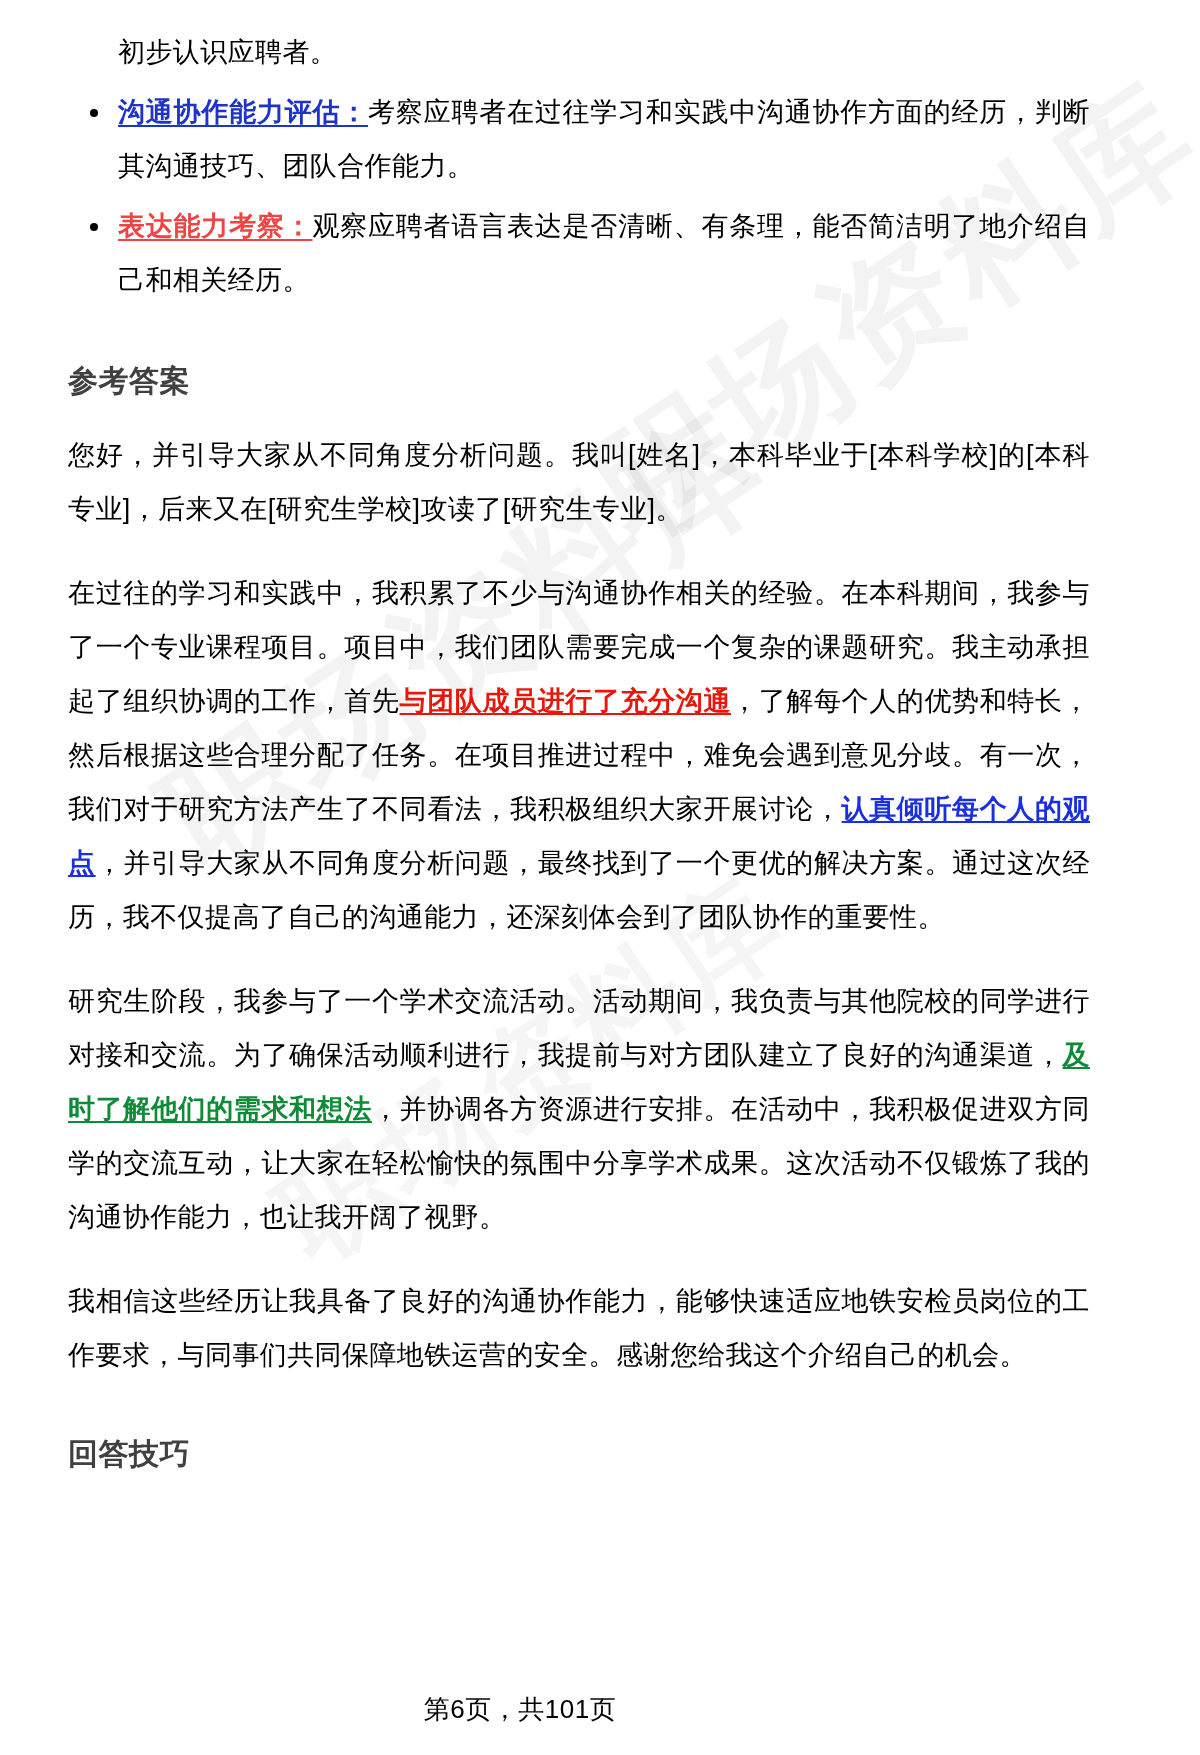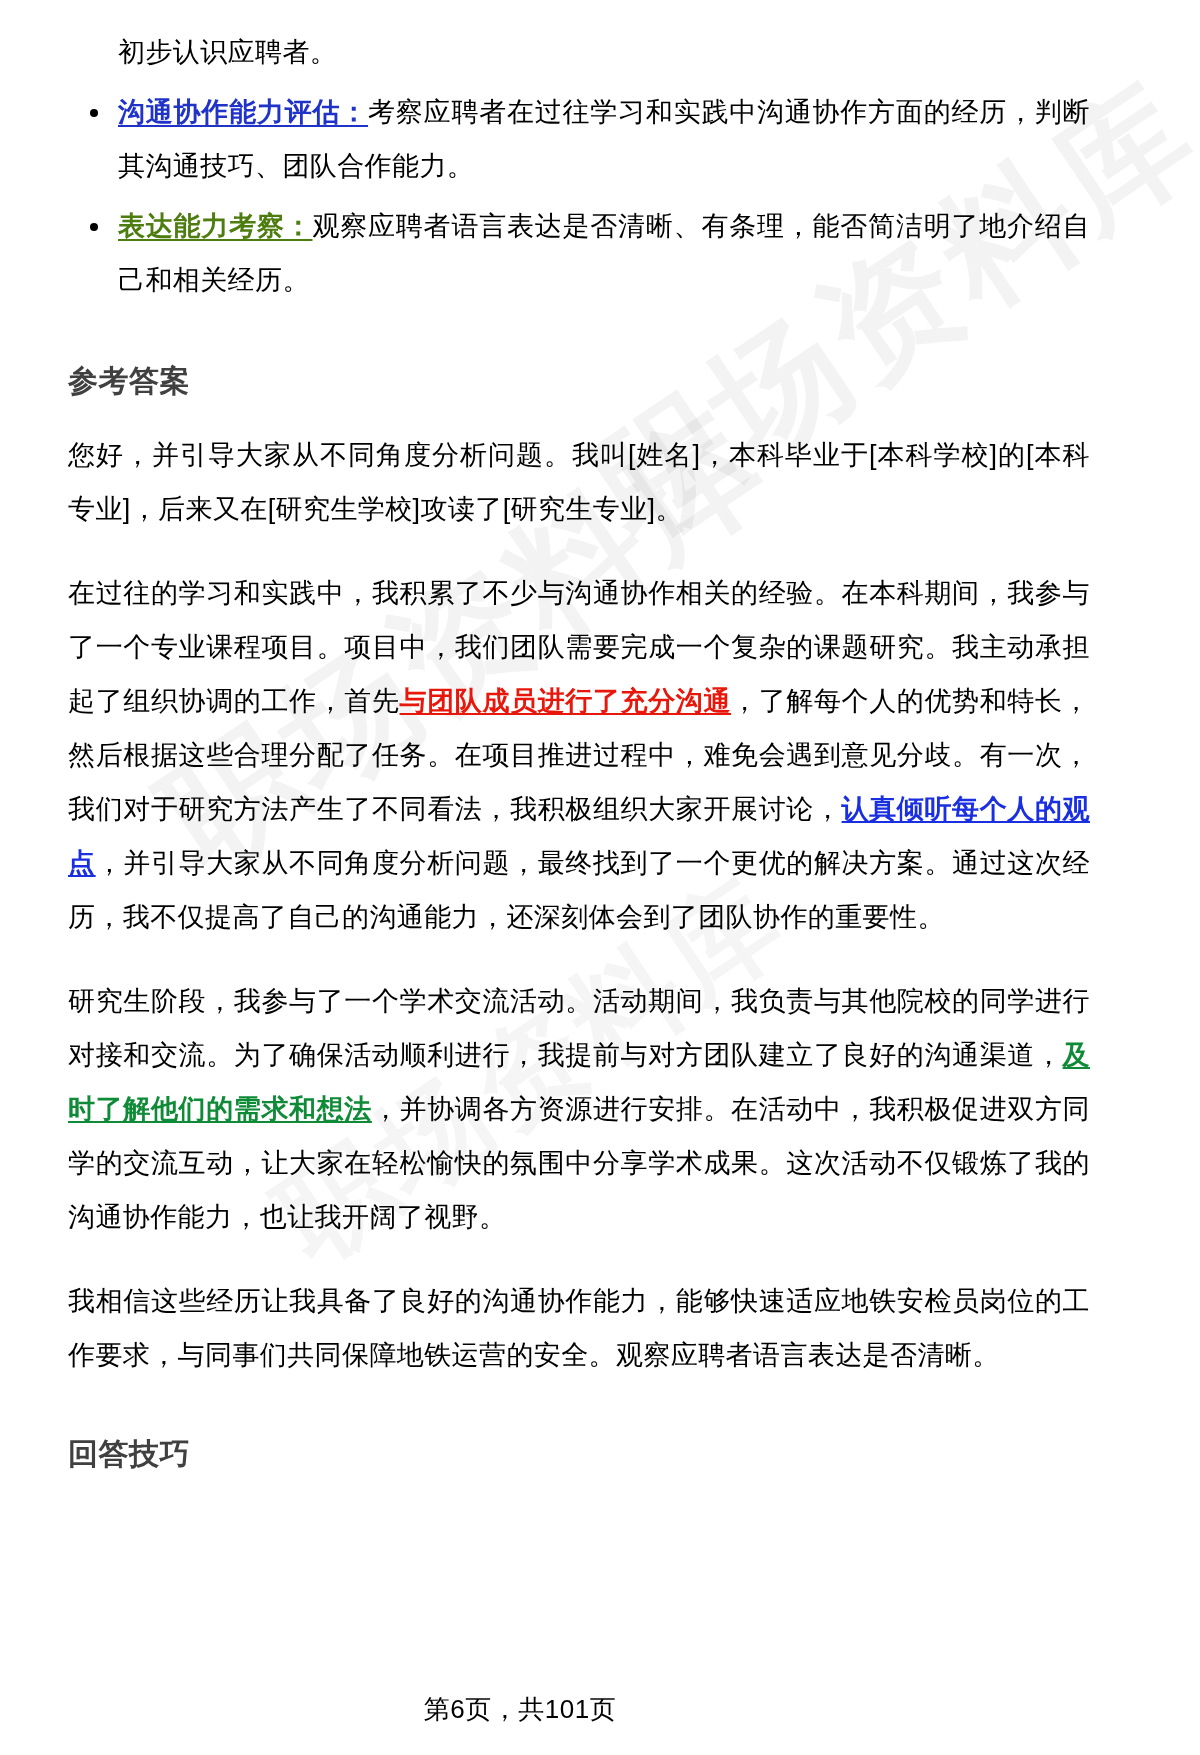--- a/index.html
+++ b/index.html
@@ -96,21 +96,21 @@
     height: 8px;
     border-radius: 50%;
     background: #000;
   }
   .lbl {
     font-weight: 700;
     text-decoration: underline;
     text-underline-offset: 4px;
   }
   .lbl.blue  { color: #2033c8; }
-  .lbl.green { color: #4d7c0f; }
+  .lbl.green { color: #ef4444; }
 
   h2.section {
     font-size: 30px;
     font-weight: 700;
     margin: 54px 0 26px 0;
     letter-spacing: 0.5px;
     color: #404040;
   }
   h2.section.bottom {
     margin: 52px 0 14px 0;
@@ -176,21 +176,21 @@
 
     <p class="para">
       <span>在过往的学习和实践中，我积累了不少与沟通协作相关的经验。在本科期间，我参与了一个专业课程项目。项目中，我们团队需要完成一个复杂的课题研究。我主动承担起了组织协调的工作，首先</span><span class="hl red">与团队成员进行了充分沟通</span><span>，了解每个人的优势和特长，然后根据这些合理分配了任务。在项目推进过程中，难免会遇到意见分歧。有一次，我们对于研究方法产生了不同看法，我积极组织大家开展讨论，</span><span class="hl blue">认真倾听每个人的观点</span><span>，并引导大家从不同角度分析问题，最终找到了一个更优的解决方案。通过这次经历，我不仅提高了自己的沟通能力，还深刻体会到了团队协作的重要性。</span>
     </p>
 
     <p class="para">
       <span>研究生阶段，我参与了一个学术交流活动。活动期间，我负责与其他院校的同学进行对接和交流。为了确保活动顺利进行，我提前与对方团队建立了良好的沟通渠道，</span><span class="hl green">及时了解他们的需求和想法</span><span>，并协调各方资源进行安排。在活动中，我积极促进双方同学的交流互动，让大家在轻松愉快的氛围中分享学术成果。这次活动不仅锻炼了我的沟通协作能力，也让我开阔了视野。</span>
     </p>
 
     <p class="para">
-      <span>我相信这些经历让我具备了良好的沟通协作能力，能够快速适应地铁安检员岗位的工作要求，与同事们共同保障地铁运营的安全。观察应聘者语言表达是否清晰。</span>
+      <span>我相信这些经历让我具备了良好的沟通协作能力，能够快速适应地铁安检员岗位的工作要求，与同事们共同保障地铁运营的安全。感谢您给我这个介绍自己的机会。</span>
     </p>
 
     <h2 class="section bottom">回答技巧</h2>
 
   </div>
 
   <div class="footer">第6页，共101页</div>
 
 </div>
 

